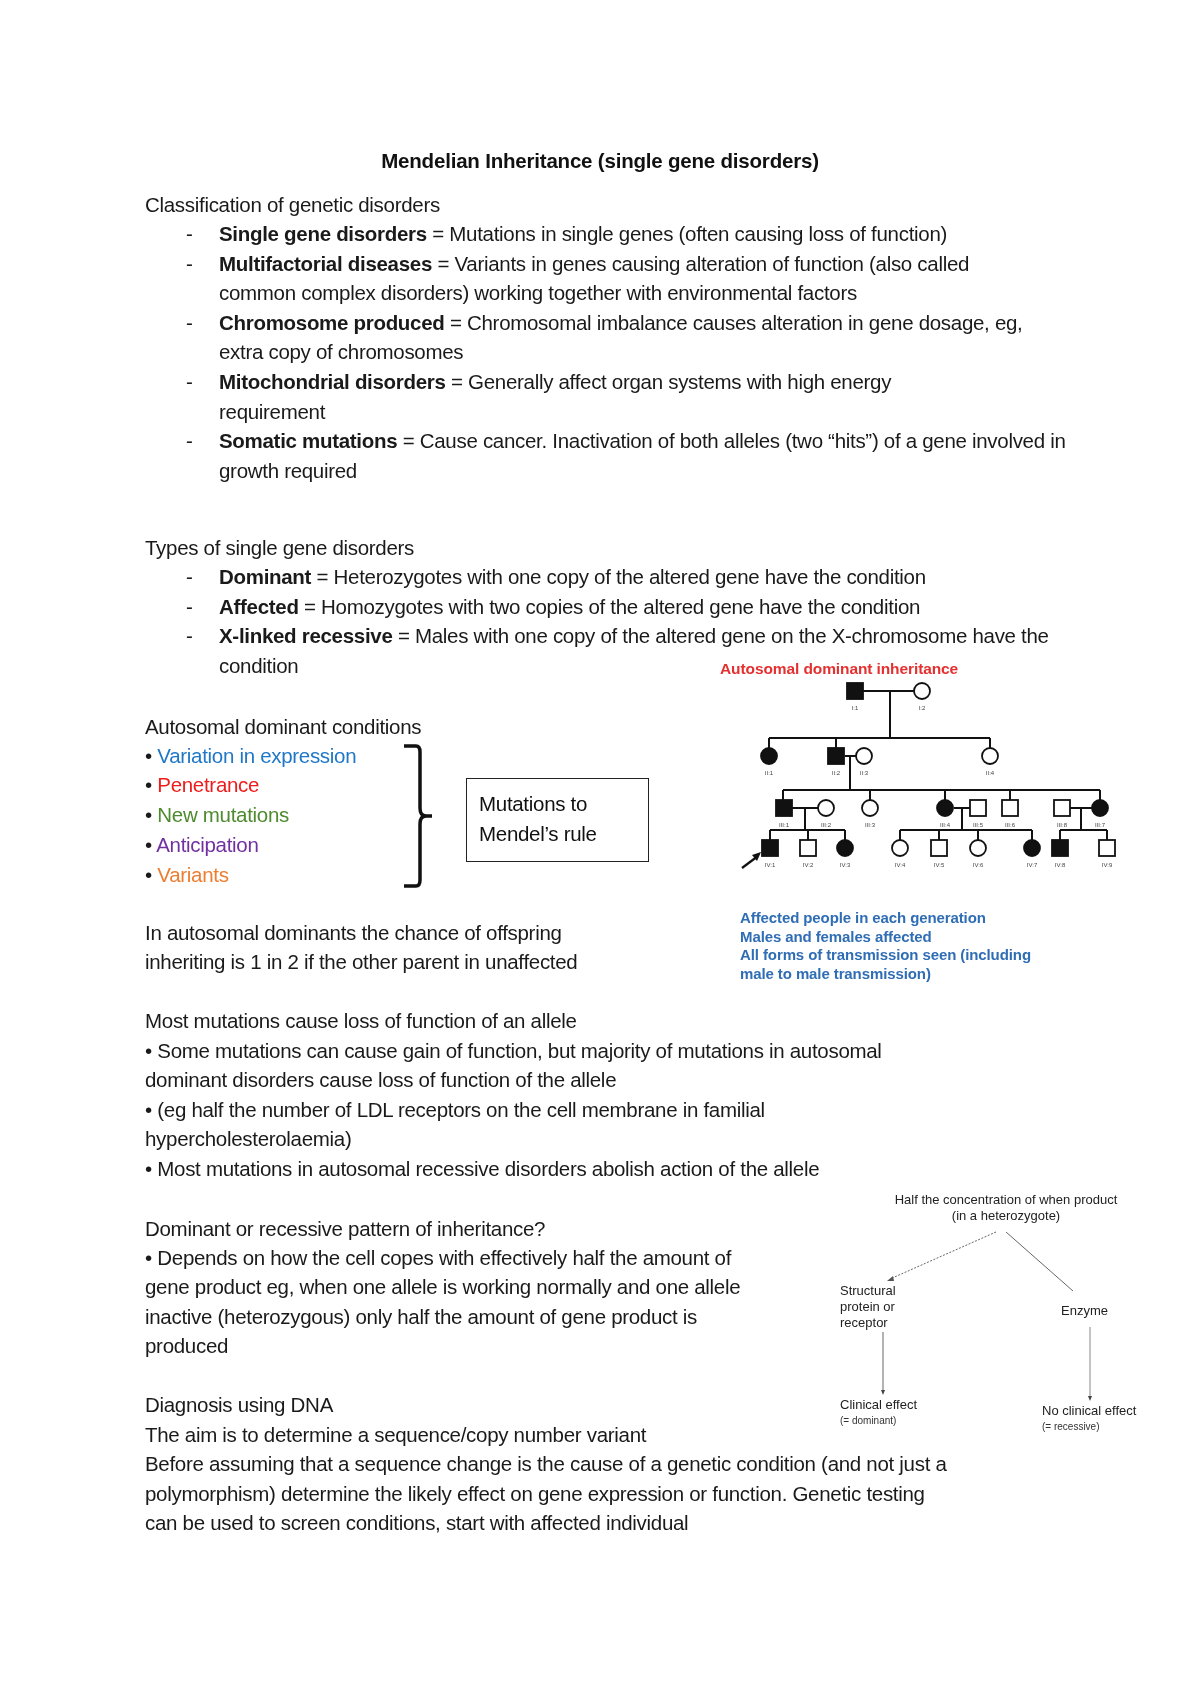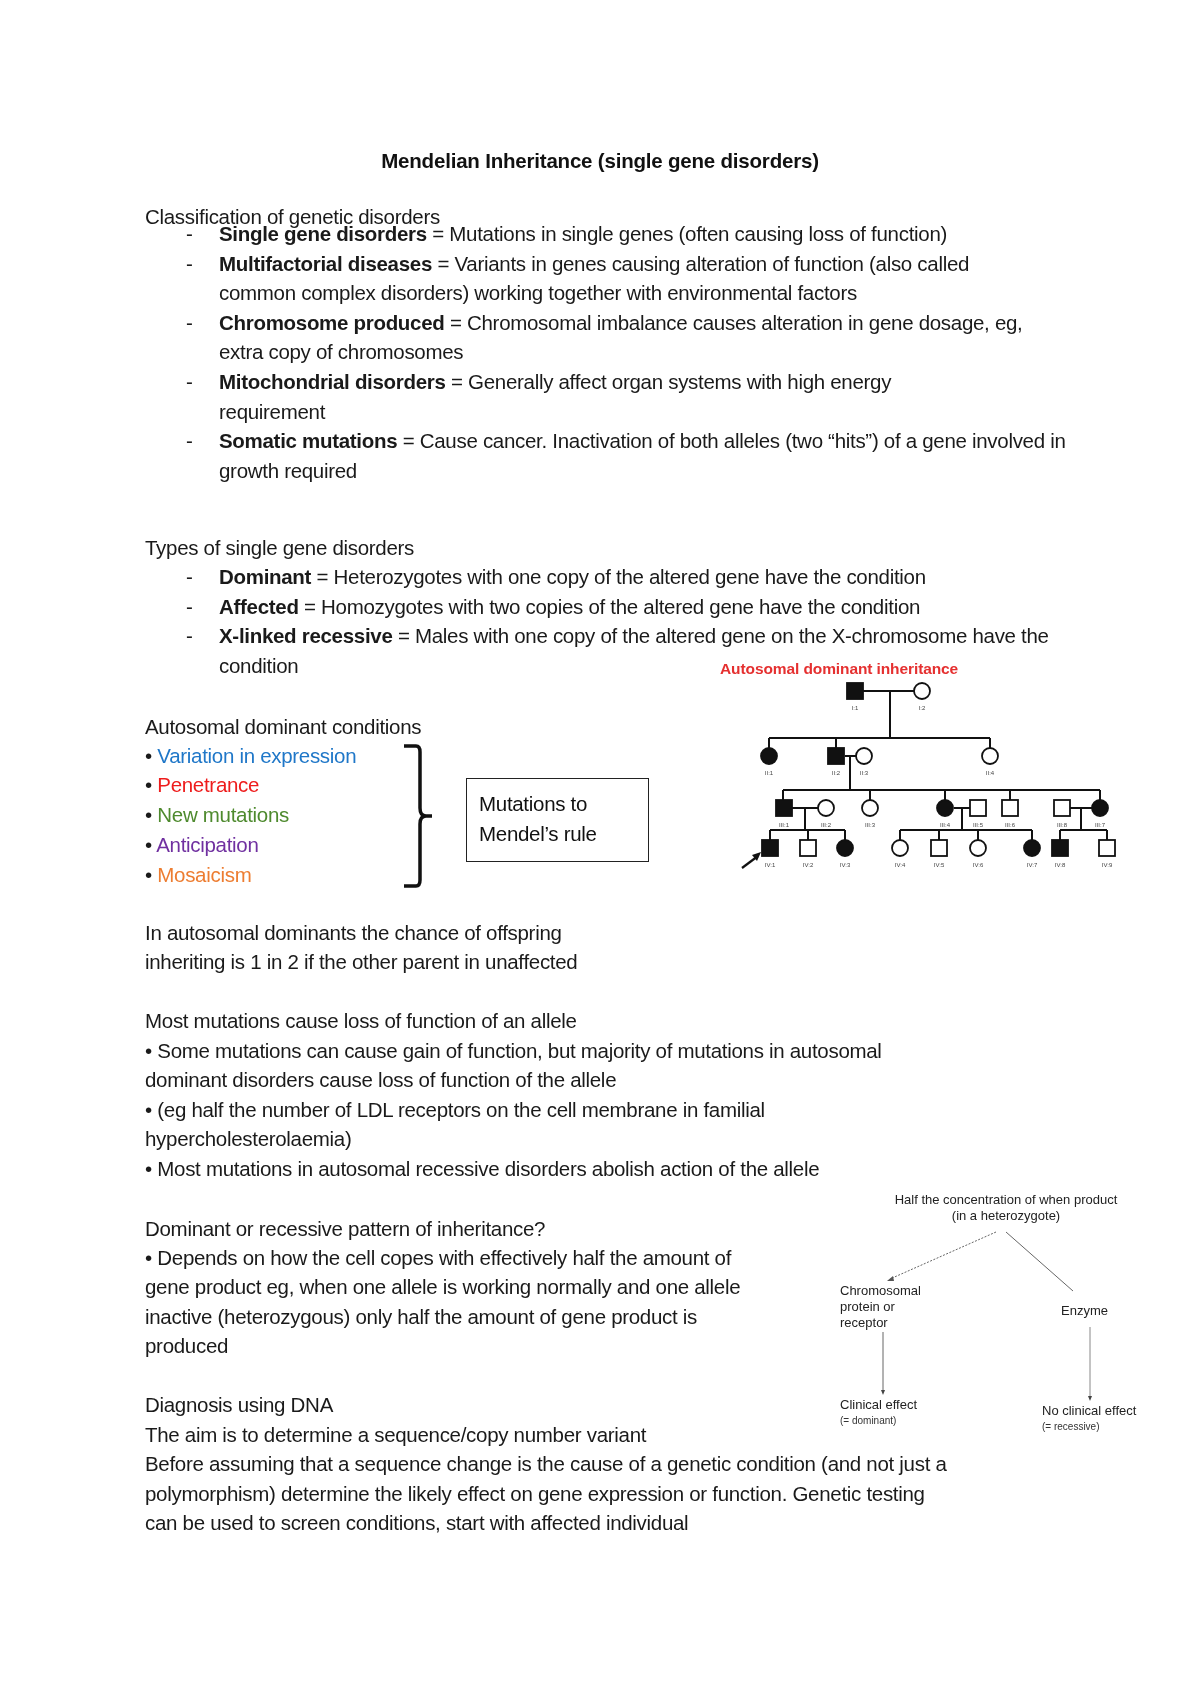--- a/index.html
+++ b/index.html
@@ -24,42 +24,42 @@
   .flow .node { position: absolute; white-space: nowrap; line-height: 16px; }
   .flow .sub { font-size: 10px; color: #333; }
 </style>
 </head>
 <body>
 
 <div class="page">
 
   <div class="title">Mendelian Inheritance (single gene disorders)</div>
 
-  <div class="txt" style="left:145px; top:190px;margin-top:12px;">Classification of genetic disorders</div>
+  <div class="txt" style="left:145px; top:190px;">Classification of genetic disorders</div>
   <ul class="dash-list" style="top:219px; width:850px;">
     <li style="white-space:nowrap;"><b>Single gene disorders</b><span> = Mutations in single genes (often causing loss of function)</span></li>
     <li style="width:820px;"><b>Multifactorial diseases</b><span> = Variants in genes causing alteration of function (also called common complex disorders) working together with environmental factors</span></li>
     <li style="width:850px;"><b>Chromosome produced</b><span> = Chromosomal imbalance causes alteration in gene dosage, eg, extra copy of chromosomes</span></li>
     <li style="width:780px;"><b>Mitochondrial disorders</b><span> = Generally affect organ systems with high energy requirement</span></li>
     <li style="width:850px;"><b>Somatic mutations</b><span> = Cause cancer. Inactivation of both alleles (two “hits”) of a gene involved in growth required</span></li>
   </ul>
 
   <div class="txt" style="left:145px; top:533px;">Types of single gene disorders</div>
   <ul class="dash-list" style="top:562px; width:850px;">
     <li style="white-space:nowrap;"><b>Dominant</b><span> = Heterozygotes with one copy of the altered gene have the condition</span></li>
     <li style="white-space:nowrap;"><b>Affected</b><span> = Homozygotes with two copies of the altered gene have the condition</span></li>
     <li style="width:830px;"><b>X-linked recessive</b><span> = Males with one copy of the altered gene on the X-chromosome have the condition</span></li>
   </ul>
 
   <div class="txt" style="left:145px; top:712px;">Autosomal dominant conditions</div>
   <div class="bul" style="top:741px;"><span class="dot">•</span> <span style="color:#1f77c8">Variation in expression</span></div>
   <div class="bul" style="top:770px;"><span class="dot">•</span> <span style="color:#ee1c1c">Penetrance</span></div>
   <div class="bul" style="top:800px;"><span class="dot">•</span> <span style="color:#4e8a2e">New mutations</span></div>
   <div class="bul" style="top:830px;"><span class="dot">•</span> <span style="color:#7030a0">Anticipation</span></div>
-  <div class="bul" style="top:860px;"><span class="dot">•</span> <span style="color:#ed7d31">Mosaicism</span></div>
+  <div class="bul" style="top:860px;"><span class="dot">•</span> <span style="color:#ed7d31">Variants</span></div>
 
   <svg class="bracket" viewBox="0 0 30 148">
     <path d="M2 4 H14 Q18 4 18 10 V66 Q18 74 24 74 H30 M24 74 Q18 74 18 82 V138 Q18 144 14 144 H2" fill="none" stroke="#111" stroke-width="3.5"></path>
   </svg>
 
   <div class="exbox">
     <div>Mutations to</div>
     <div>Mendel’s rule</div>
   </div>
 
@@ -181,37 +181,43 @@
       <text x="105" y="187">IV:3</text>
       <text x="160" y="187">IV:4</text>
       <text x="199" y="187">IV:5</text>
       <text x="238" y="187">IV:6</text>
       <text x="292" y="187">IV:7</text>
       <text x="320" y="187">IV:8</text>
       <text x="367" y="187">IV:9</text>
     </g>
   </svg>
 
+  <div class="ped-notes">
+    <div>Affected people in each generation</div>
+    <div>Males and females affected</div>
+    <div>All forms of transmission seen (including</div>
+    <div>male to male transmission)</div>
+  </div>
 
   <div class="flow">
     <div class="node" style="left:36px; top:0px; text-align:center; width:260px;">
       <div>Half the concentration of when product</div>
       <div>(in a heterozygote)</div>
     </div>
     <svg style="position:absolute; left:0; top:0;" width="340" height="250">
       <line x1="156" y1="40" x2="50" y2="87" stroke="#666" stroke-width="1" stroke-dasharray="2,1.5"></line>
       <polygon points="47,89 53,84 54,89" fill="#555"></polygon>
       <line x1="166" y1="40" x2="233" y2="99" stroke="#666" stroke-width="1"></line>
       <line x1="43" y1="140" x2="43" y2="200" stroke="#666" stroke-width="1"></line>
       <polygon points="41,198 45,198 43,203" fill="#444"></polygon>
       <line x1="250" y1="135" x2="250" y2="206" stroke="#888" stroke-width="1"></line>
       <polygon points="248,204 252,204 250,209" fill="#444"></polygon>
     </svg>
     <div class="node" style="left:0px; top:91px;">
-      <div>Chromosomal</div>
+      <div>Structural</div>
       <div>protein or</div>
       <div>receptor</div>
     </div>
     <div class="node" style="left:221px; top:111px;">Enzyme</div>
     <div class="node" style="left:0px; top:205px;">
       <div>Clinical effect</div>
       <div class="sub">(= dominant)</div>
     </div>
     <div class="node" style="left:202px; top:211px;">
       <div>No clinical effect</div>

